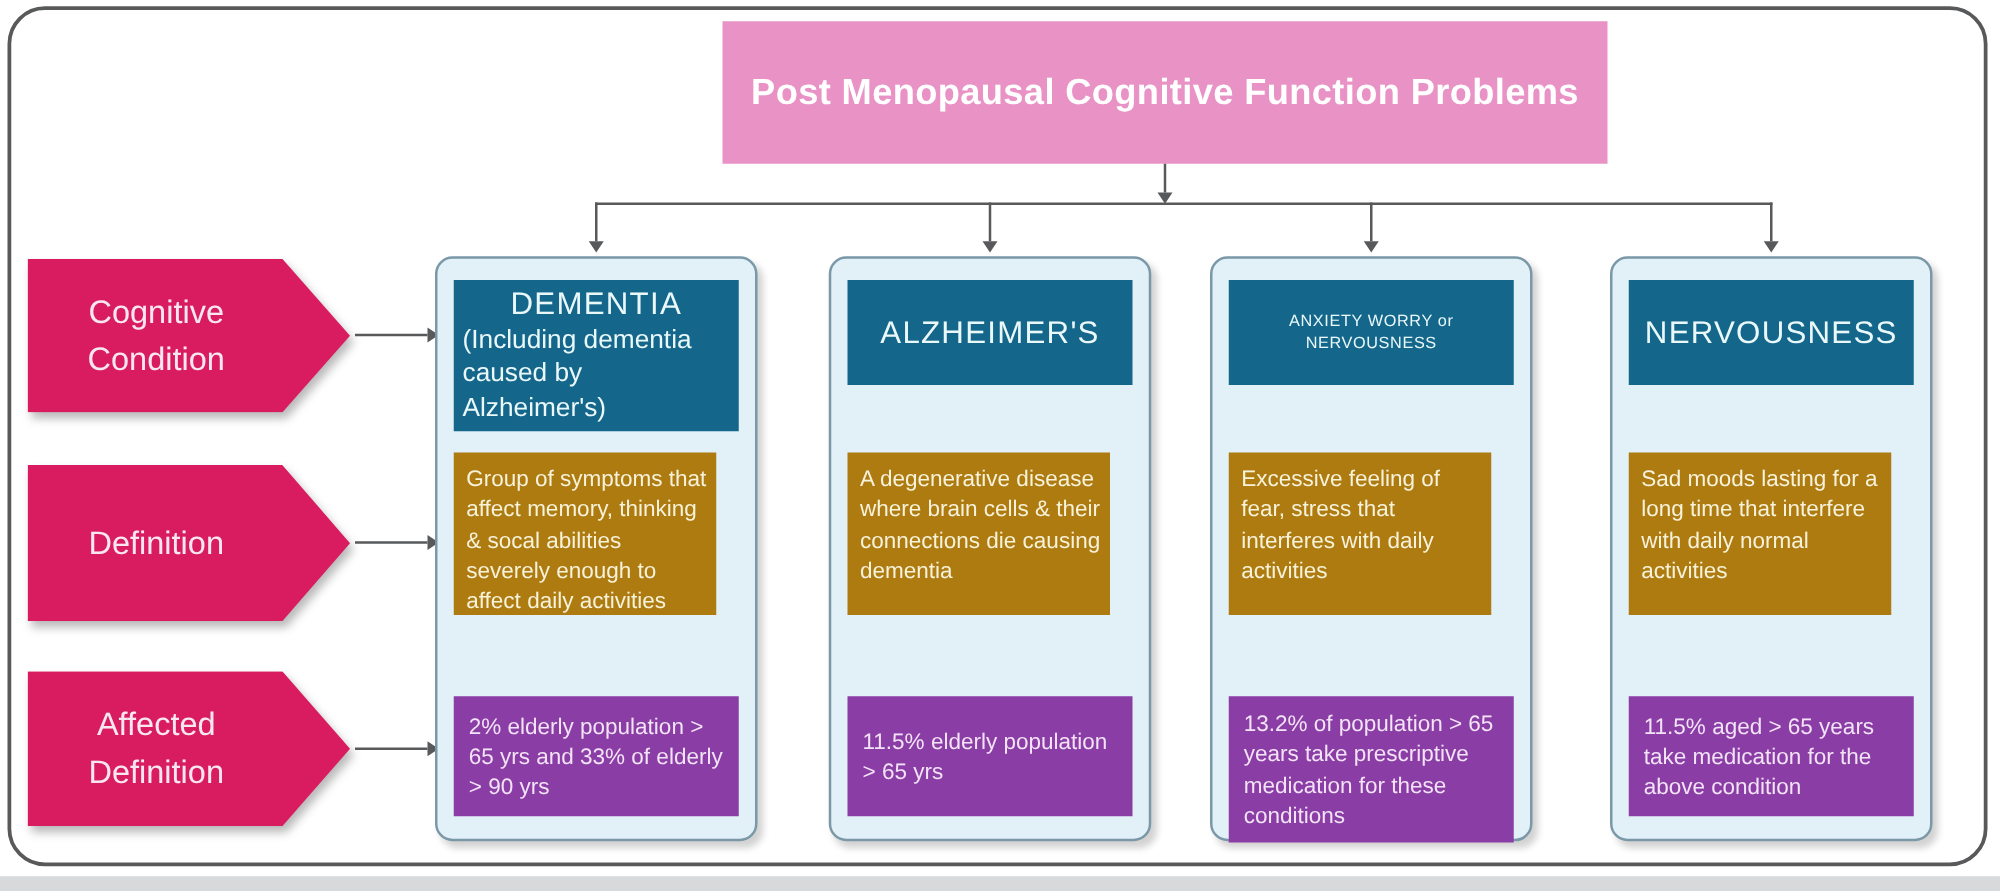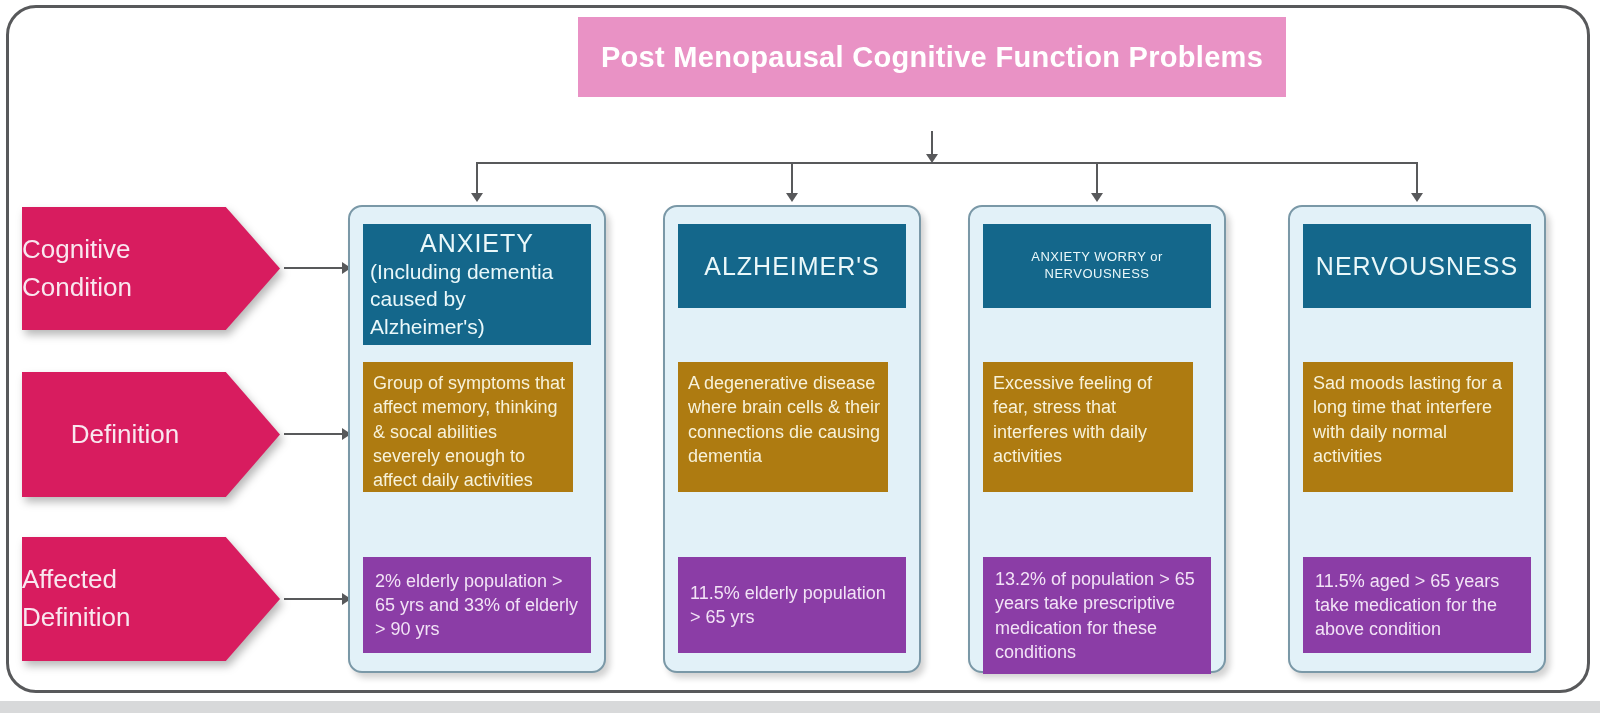--- a/index.html
+++ b/index.html
@@ -7,21 +7,21 @@
     position:relative; width:1600px; height:713px; overflow:hidden;
     background:#fff; font-family:"Liberation Sans", sans-serif;
   }
   .bottom-strip{position:absolute;left:0;top:701px;width:1600px;height:12px;background:var(--strip);}
   .card{
     position:absolute;left:6px;top:5px;width:1578px;height:682px;
     border:3px solid var(--line); border-radius:30px; background:transparent;
   }
   
   .title{
-    position:absolute;left:578px;top:17px;width:708px;height:80px;
+    position:absolute;left:578px;top:17px;width:708px;height:114px;
     background:var(--title-pink); color:#fff; font-size:29px;font-weight:bold;
     display:flex;align-items:center;justify-content:center;text-align:center;
     letter-spacing:0.3px;
   }
   .cshadow::after{
     content:"";position:absolute;left:6px;right:6px;bottom:-11px;height:13px;
     background:rgba(105,105,105,0.6);
     border-radius:0 0 60% 60% / 0 0 100% 100%;
     filter:blur(3.5px); z-index:-1;
   }
@@ -43,21 +43,21 @@
   
   .label-arrow{
     position:absolute;left:22px;width:258px;
     filter:drop-shadow(3px 5px 4px rgba(0,0,0,0.28));
   }
   .arrow-shape{
     width:100%;height:100%;background:var(--label-pink);
     clip-path:polygon(0 0, 79% 0, 100% 50%, 79% 100%, 0 100%);
     display:flex;align-items:center;justify-content:center;
     padding-right:52px;box-sizing:border-box;
-    color:#F9E7EF;font-size:26px;text-align:left;line-height:1.45;
+    color:#F9E7EF;font-size:26px;text-align:center;line-height:1.45;
   }
   
   .col{
     position:absolute;top:205px;width:258px;height:468px;
     background:var(--col-bg); border:2px solid var(--col-border);
     border-radius:14px; box-sizing:border-box;
     box-shadow:4px 5px 6px rgba(0,0,0,0.18);
   }
   .col-head{
     position:absolute;top:17px;left:13px;right:13px;min-height:84px;
@@ -113,21 +113,21 @@
 
   <div class="label-arrow" style="top:537px;height:124px;">
     <div class="arrow-shape">
       <span>Affected Definition</span>
     </div>
   </div>
   <div class="conn-h" style="left:284px;top:598px;width:58px;"></div>
 
   <div class="col" style="left:348px;">
     <div class="col-head cshadow">
-      <div class="main">ANXIETY</div>
+      <div class="main">DEMENTIA</div>
       <div class="sub">(Including dementia caused by Alzheimer's)</div>
     </div>
     <div class="def-box cshadow">Group of symptoms that affect memory, thinking &amp; socal abilities severely enough to affect daily activities</div>
     <div class="pop-box cshadow">
       <span>2% elderly population &gt; 65 yrs and 33% of elderly &gt; 90 yrs</span>
     </div>
   </div>
 
   <div class="col" style="left:663px;">
     <div class="col-head cshadow">

